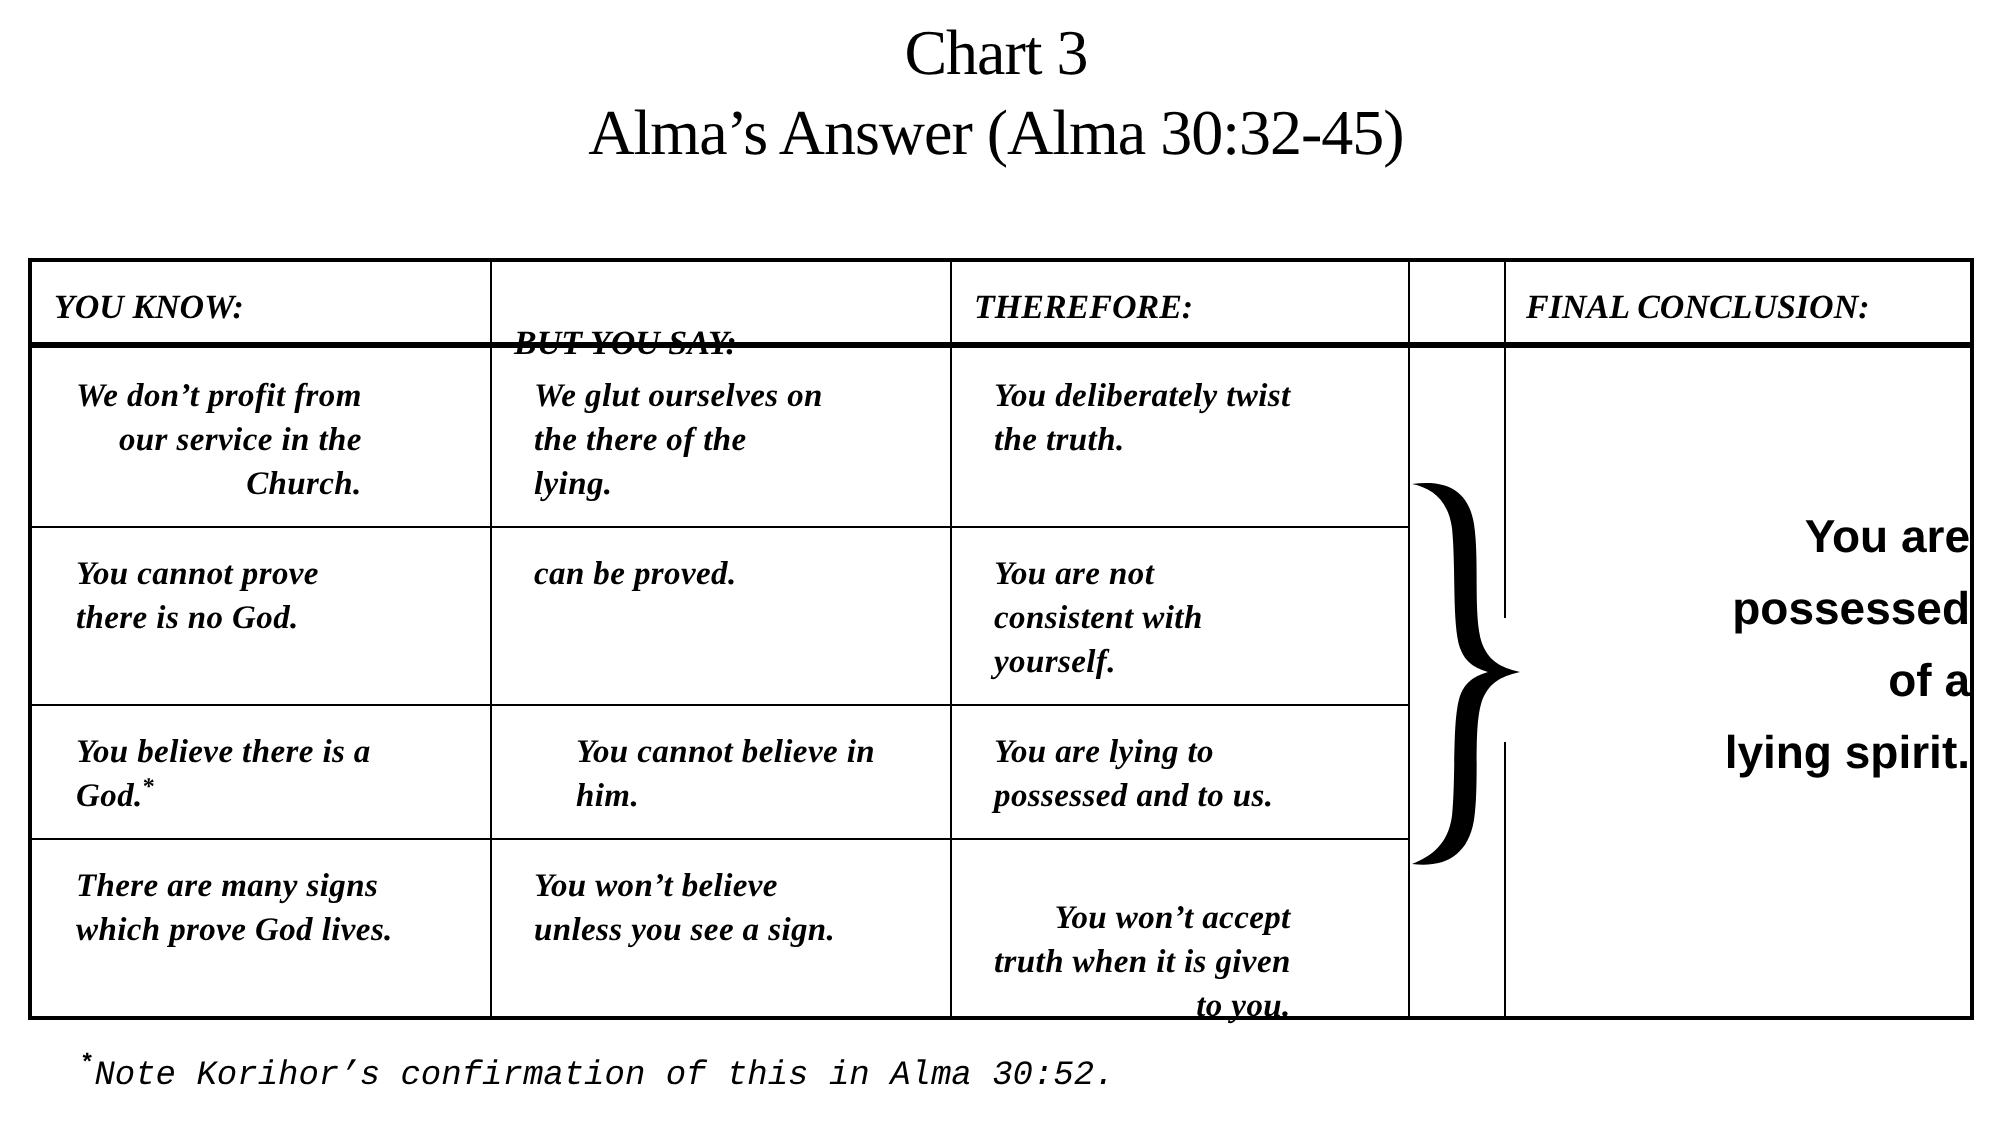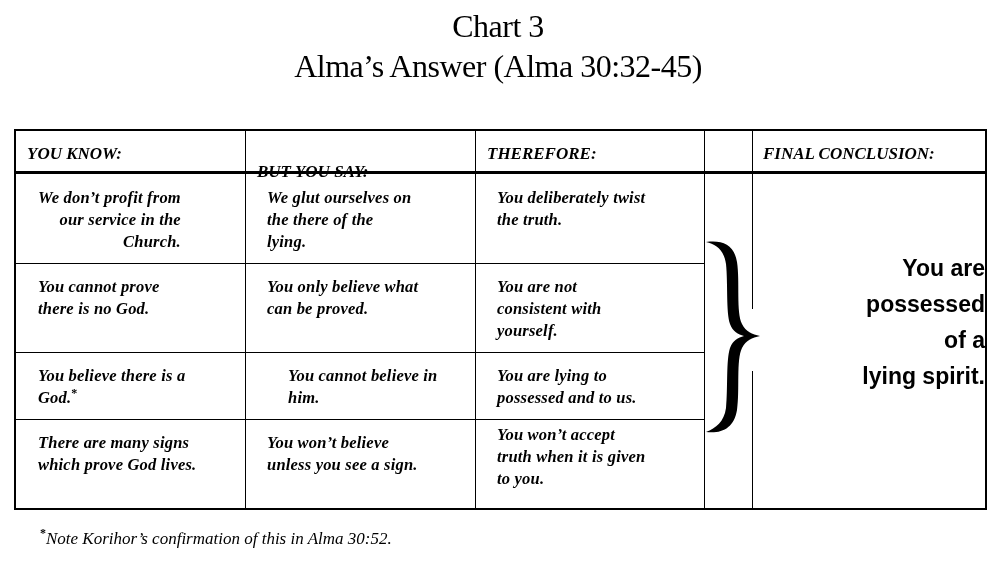--- a/index.html
+++ b/index.html
@@ -30,21 +30,21 @@
 
   .brace {
     position: absolute; left: 700px; top: 232px; width: 70px; height: 210px;
   }
   .conclusion {
     position: absolute; left: 754px; width: 231px; top: 250px; text-align: right;
     font-family: Liberation Sans, sans-serif; font-weight: bold; font-size: 23px; line-height: 36px;
   }
   .footnote {
     position: absolute; left: 40px; top: 527px;
-    font-family: Liberation Serif, serif; font-style: italic; font-size: 17px; line-height: 24px;
+    font-family: Liberation Mono, monospace; font-style: italic; font-size: 17px; line-height: 24px;
   }
   .footnote .star { font-size: 12px; position: relative; top: -7px; font-style: normal; font-weight: bold; }
 </style>
 </head>
 <body>
 
 <div class="title t1">Chart 3</div>
 <div class="title t2">Alma’s Answer (Alma 30:32-45)</div>
 
 <div class="tbl"></div>
@@ -80,21 +80,20 @@
 <div class="cell" style="left:497px; top:187px;">
   <div>You deliberately twist</div>
   <div>the truth.</div>
 </div>
 
 <div class="cell" style="left:38px; top:276px;">
   <div>You cannot prove</div>
   <div>there is no God.</div>
 </div>
 <div class="cell" style="left:267px; top:276px;">
-  <div>You only believe what</div>
   <div>can be proved.</div>
 </div>
 <div class="cell" style="left:497px; top:276px;">
   <div>You are not</div>
   <div>consistent with</div>
   <div>yourself.</div>
 </div>
 
 <div class="cell" style="left:38px; top:365px;">
   <div>You believe there is a</div>
@@ -110,21 +109,21 @@
 </div>
 
 <div class="cell" style="left:38px; top:432px;">
   <div>There are many signs</div>
   <div>which prove God lives.</div>
 </div>
 <div class="cell" style="left:267px; top:432px;">
   <div>You won’t believe</div>
   <div>unless you see a sign.</div>
 </div>
-<div class="cell" style="left:497px; top:424px;">
+<div class="cell" style="left:497px; top:448px;text-align:right;">
   <div>You won’t accept</div>
   <div>truth when it is given</div>
   <div>to you.</div>
 </div>
 
 <svg class="brace" viewBox="0 0 70 210" xmlns="http://www.w3.org/2000/svg">
   <path d="M 6 10
            C 22 8, 34 12, 37 30
            C 40 50, 36 80, 42 92
            C 46 100, 52 102, 60 104

